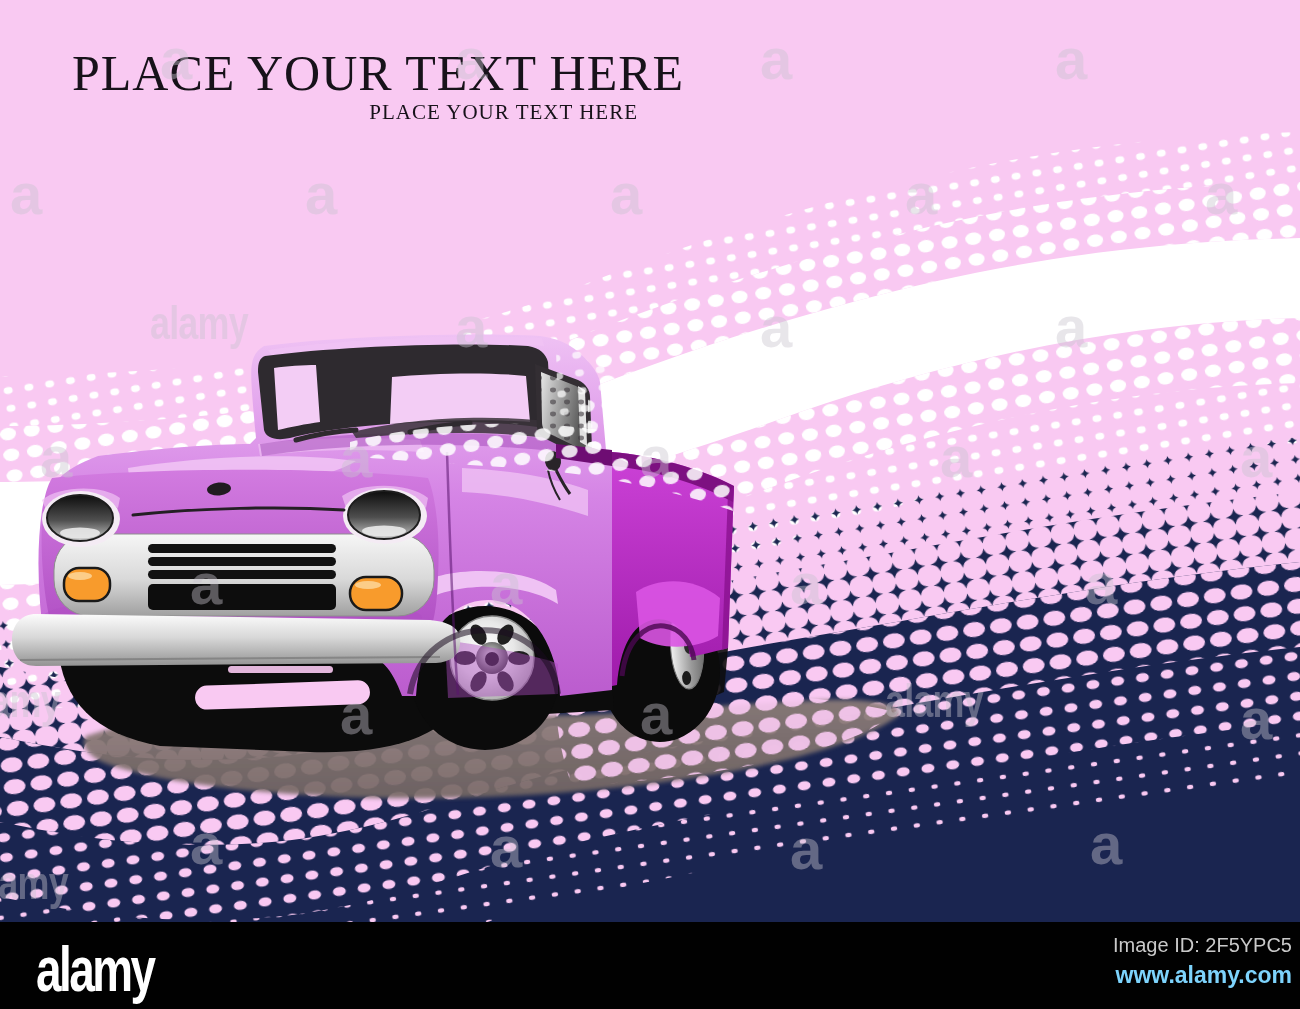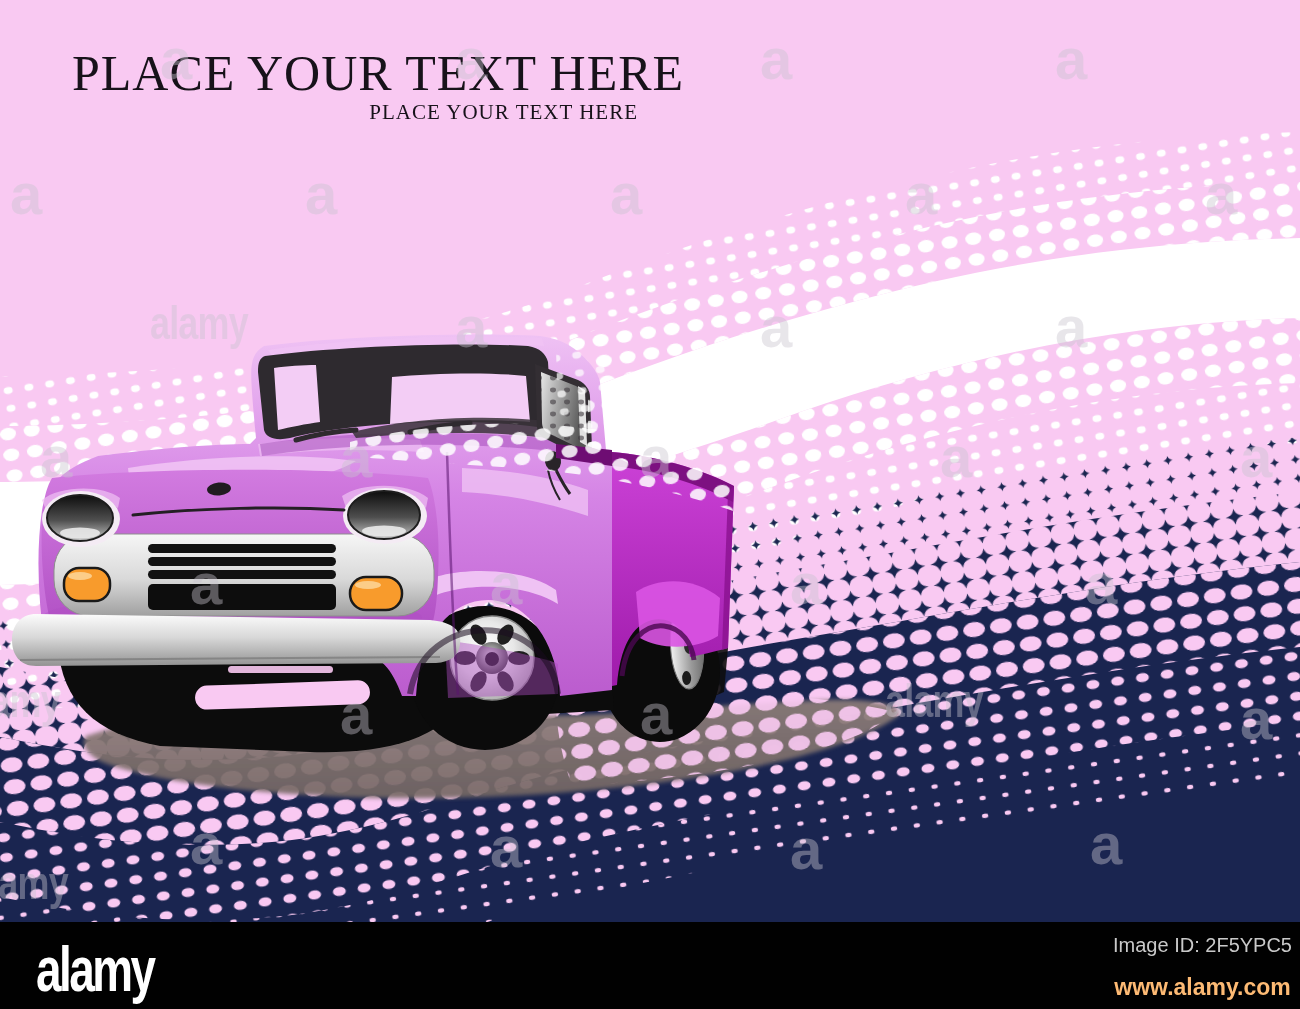--- a/index.html
+++ b/index.html
@@ -35,23 +35,23 @@
   
   .footer{
     position:absolute;left:0;bottom:0;width:100%;height:87px;z-index:6;
     background:var(--footer-bg,#010101);
   }
   .footer .logo{
     position:absolute;left:36px;top:10px;color:#fff;
     font:700 54px "Liberation Sans",sans-serif;letter-spacing:-3px;
     transform:scale(.85,1.18);transform-origin:left top;
   }
-  .footer .fright{position:absolute;right:40px;top:12px;text-align:center;}
+  .footer .fright{position:absolute;right:40px;top:12px;text-align:right;}
   .footer .fid{font:400 20px "Liberation Sans",sans-serif;color:var(--footer-muted,#C9C9C9);}
-  .footer .furl{font:700 23px "Liberation Sans",sans-serif;color:#fdba74;margin-top:17px;}
+  .footer .furl{font:700 23px "Liberation Sans",sans-serif;color:#7dd3fc;margin-top:5px;}
 </style>
 </head>
 <body>
 
 <div class="stage">
 
   <svg class="art" width="1300" height="1009" viewBox="0 0 1300 1009">
     <defs>
       <linearGradient id="gBody" x1="0" y1="0" x2="0" y2="1">
         <stop offset="0" style="stop-color:var(--body-light,#EFC2F4)"></stop>

